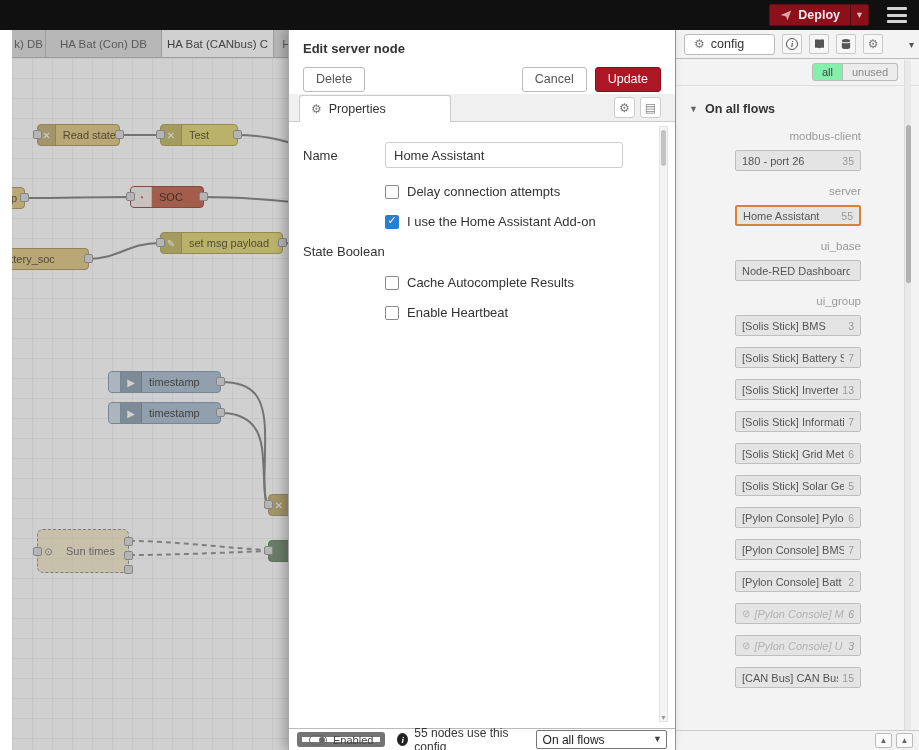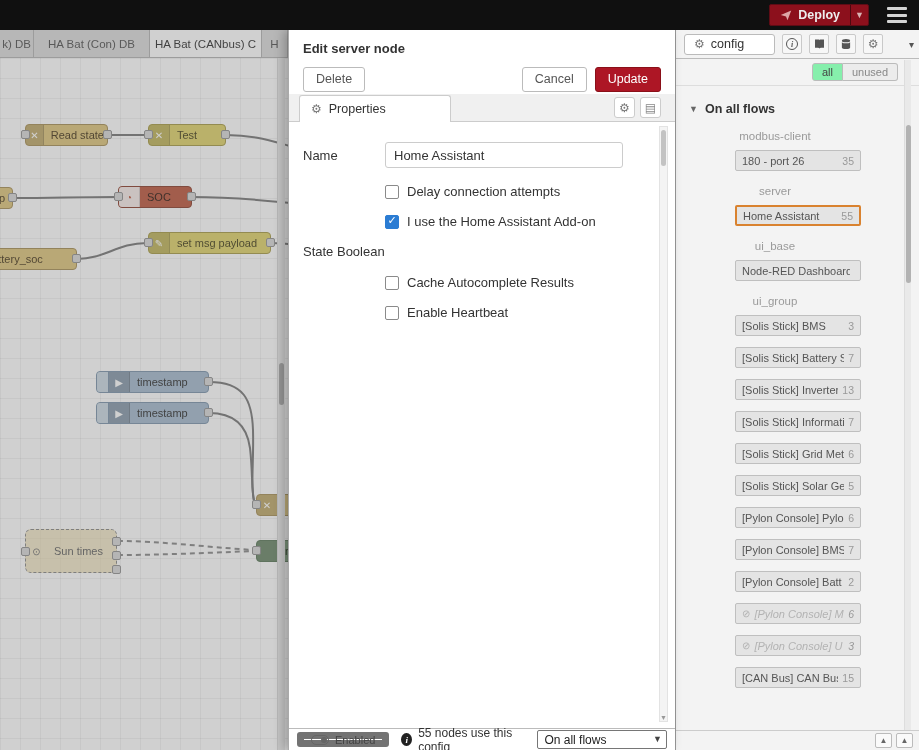--- a/index.html
+++ b/index.html
@@ -8,21 +8,21 @@
 
   
   .hdr { position:absolute; left:0; top:0; width:919px; height:30px; background:#101010; z-index:200; }
   .deploy { position:absolute; right:50px; top:4px; height:22px; display:flex; align-items:center; background:#8C101C; border:1px solid #5e0c15; border-radius:2px; color:#eee; font-size:12.5px; font-weight:bold; cursor:pointer; }
   .deploy-main { display:flex; align-items:center; gap:6px; padding:0 10px; height:100%; }
   .deploy-caret { width:18px; height:100%; border-left:1px solid rgba(0,0,0,0.45); display:flex; align-items:center; justify-content:center; font-size:9px; color:#d8b3b3; }
   .hamburger { position:absolute; right:12px; top:7px; width:20px; height:16px; display:flex; flex-direction:column; justify-content:space-between; cursor:pointer; }
   .hamburger .bar { height:3px; background:#d4d4d4; border-radius:1px; }
 
   
-  .left-pane { position:absolute; left:0; top:30px; width:288px; height:720px; overflow:hidden; background:#4c1d95; }
+  .left-pane { position:absolute; left:12px; top:30px; width:288px; height:720px; overflow:hidden; background:#4c1d95; }
   .flow-tabs { position:absolute; left:0; top:0; right:0; height:28px; display:flex; background:#ececec; border-bottom:1px solid #b5b5b5; z-index:2; }
   .flow-tab { border-right:1px solid #b5b5b5; display:flex; align-items:center; justify-content:center; padding:0 6px; font-size:11.5px; color:#555; background:#dcdcdc; white-space:nowrap; overflow:hidden; cursor:pointer; }
   .flow-tab.active { background:#ffffff; color:#333; }
   .canvas { position:absolute; left:0; top:28px; right:0; bottom:0; z-index:1;
     background:
       linear-gradient(rgba(0,0,0,0.05) 1px, transparent 1px) 0 0/20px 20px,
       linear-gradient(90deg, rgba(0,0,0,0.05) 1px, transparent 1px) 0 0/20px 20px,
       #ffffff;
     overflow:hidden; }
   .wires { position:absolute; left:0; top:0; }
@@ -62,21 +62,21 @@
   .form-label { flex:0 0 82px; font-size:13px; color:#333; }
   .form-input { width:238px; height:26px; border:1px solid #ccc; border-radius:3px; padding:0 8px; font-size:13px; color:#333; background:#fff; font-family:"Liberation Sans", sans-serif; }
   .cb-row { display:flex; align-items:center; gap:8px; margin:0 0 15px 82px; font-size:13px; color:#333; }
   .cb { width:14px; height:14px; border:1px solid #8a8a8a; border-radius:2px; background:#fff; position:relative; cursor:pointer; flex:0 0 14px; }
   .cb.checked { background:#2b7cd3; border-color:#2b7cd3; }
   .cb.checked::after { content:"✓"; position:absolute; left:1.5px; top:-1.5px; color:#fff; font-size:11px; }
   .dlg-scroll { position:absolute; right:7px; top:96px; bottom:28px; width:9px; background:#f4f4f4; border:1px solid #e3e3e3; }
   .dlg-scroll .thumb { position:absolute; left:1px; top:3px; width:5px; height:36px; background:#c3c3c3; border-radius:3px; }
   .dlg-scroll .arrow { position:absolute; left:0; bottom:0; width:100%; text-align:center; font-size:7px; color:#999; }
   .dlg-footer { position:absolute; left:0; right:0; bottom:0; height:22px; border-top:1px solid #bbb; background:#fff; display:flex; align-items:center; gap:12px; padding:0 8px; font-size:11.5px; color:#333; }
-  .enabled-btn { display:flex; align-items:center; gap:6px; border:7px solid #737373; border-radius:3px; height:15px; padding:0 7px; font-size:11px; color:#444; background:#fff; cursor:pointer; }
+  .enabled-btn { display:flex; align-items:center; gap:6px; border:5px solid #737373; border-radius:3px; height:15px; padding:0 7px; font-size:11px; color:#444; background:#fff; cursor:pointer; }
   .toggle { width:18px; height:10px; border:1px solid #666; border-radius:6px; position:relative; }
   .toggle::after { content:""; position:absolute; right:1px; top:1px; width:6px; height:6px; border-radius:50%; background:#666; }
   .usage { display:flex; align-items:center; gap:6px; font-size:12px; }
   .info-i { width:13px; height:13px; border-radius:50%; background:#222; color:#fff; display:inline-flex; align-items:center; justify-content:center; font:italic bold 9px "Liberation Serif", serif; }
   .scope-select { margin-left:auto; width:150px; height:19px; border:1px solid #767676; border-radius:2px; background:#fff; display:flex; align-items:center; padding:0 18px 0 6px; position:relative; font-size:12px; color:#222; cursor:pointer; }
   .sel-caret { position:absolute; right:4px; top:3px; font-size:9px; color:#444; }
 
   
   .sidebar { position:absolute; left:675px; top:30px; width:244px; height:720px; background:#f3f3f3; border-left:1px solid #999; z-index:90; }
   .sb-header { height:29px; border-bottom:1px solid #bbb; display:flex; align-items:center; padding:0 8px; gap:7px; position:relative; }
@@ -84,21 +84,21 @@
   .sb-ibtn { width:20px; height:20px; border:1px solid #c9c9c9; background:#f7f7f7; border-radius:2px; display:flex; align-items:center; justify-content:center; color:#666; cursor:pointer; }
   .circle-i { width:12px; height:12px; border:1.4px solid #555; border-radius:50%; display:flex; align-items:center; justify-content:center; font:italic bold 8px "Liberation Serif", serif; color:#555; }
   .sb-caret { position:absolute; right:5px; font-size:10px; color:#555; cursor:pointer; }
   .sb-filter { height:27px; border-bottom:1px solid #ddd; display:flex; align-items:center; justify-content:flex-end; padding:0 21px; }
   .fbtn { height:18px; padding:0 9px; font-size:11px; border:1px solid #bbb; display:flex; align-items:center; cursor:pointer; }
   .fbtn.all { background:#86efac; color:#444; border-radius:3px 0 0 3px; }
   .fbtn.unused { background:#ececec; color:#888; border-left:none; border-radius:0 3px 3px 0; }
   .sb-list { position:absolute; left:13px; top:64px; width:172px; bottom:20px; overflow:hidden; }
   .section-hdr { display:flex; align-items:center; gap:7px; font-size:12.5px; font-weight:bold; color:#333; margin:8px 0 2px; cursor:pointer; }
   .sec-caret { font-size:9px; color:#666; }
-  .cfg-cat { text-align:center; font-size:11.5px; color:#9a9a9a; margin:14px 0 8px; }
+  .cfg-cat { text-align:right; font-size:11.5px; color:#9a9a9a; margin:14px 0 8px; }
   .cfg-item { width:126px; margin-left:auto; height:21px; background:#e4e4e4; border:1px solid #bfbfbf; border-radius:2px; display:flex; align-items:center; padding:0 6px; font-size:11px; color:#555; margin-bottom:11px; cursor:pointer; }
   .cfg-item .lbl { flex:1; white-space:nowrap; overflow:hidden; }
   .cfg-item .cnt { color:#999; font-size:10.5px; margin-left:4px; }
   .cfg-item.selected { border:2px solid #D9822F; }
   .cfg-item.disabled { color:#b3b3b3; font-style:italic; }
   .slash { font-size:10px; margin-right:4px; color:#b3b3b3; font-style:normal; }
   .sb-scroll { position:absolute; right:8px; top:30px; bottom:20px; width:7px; background:#e9e9e9; border-left:1px solid #ddd; }
   .sb-scroll .thumb { position:absolute; left:1px; top:65px; width:5px; height:158px; background:#b2b2b2; border-radius:3px; }
   .sb-footer { position:absolute; left:0; right:0; bottom:0; height:20px; border-top:1px solid #ccc; background:#f3f3f3; display:flex; align-items:center; justify-content:flex-end; gap:4px; padding:0 6px; }
   .sbf-btn { width:17px; height:15px; border:1px solid #bbb; background:#fafafa; border-radius:2px; color:#666; font-size:8px; display:flex; align-items:center; justify-content:center; cursor:pointer; }

